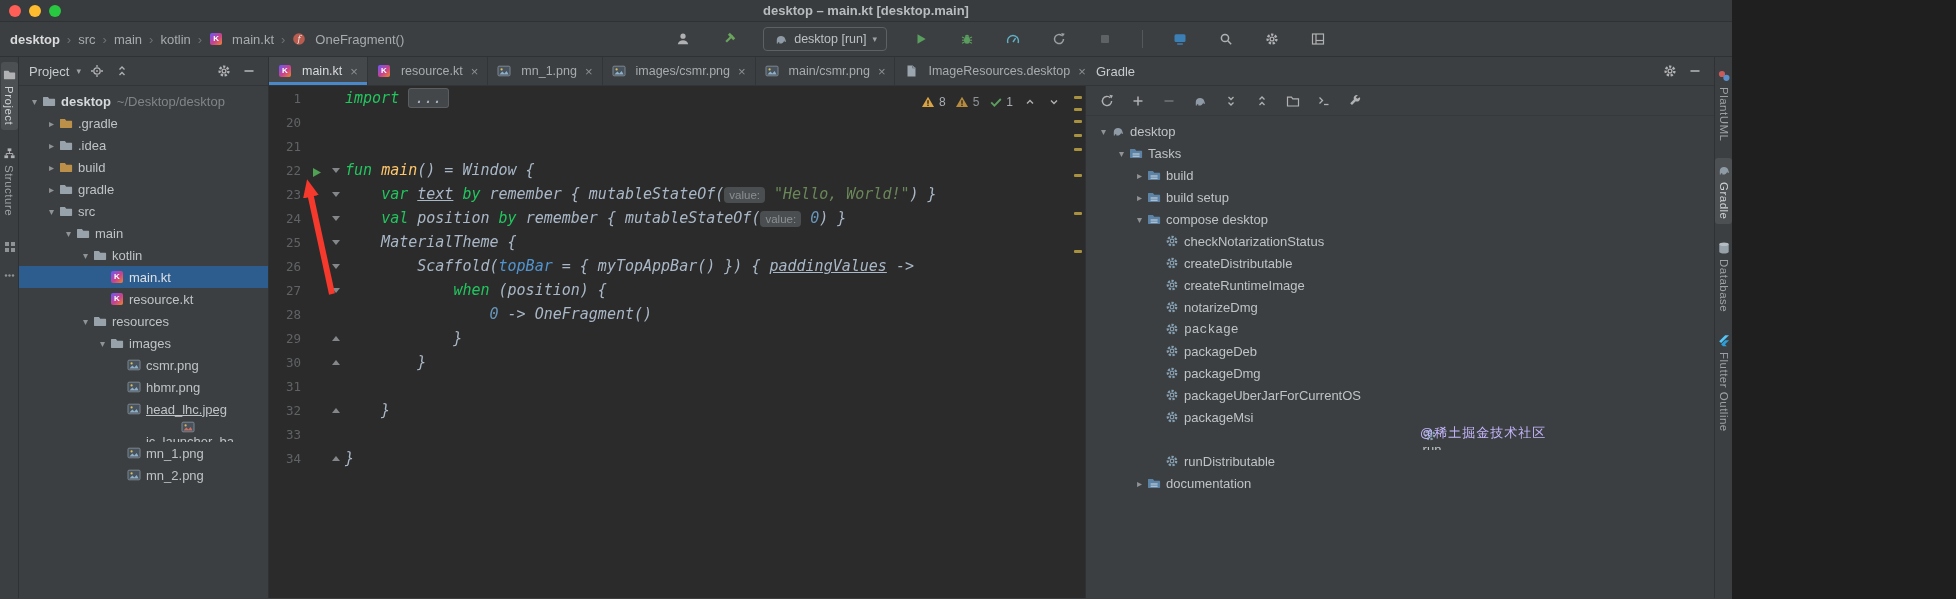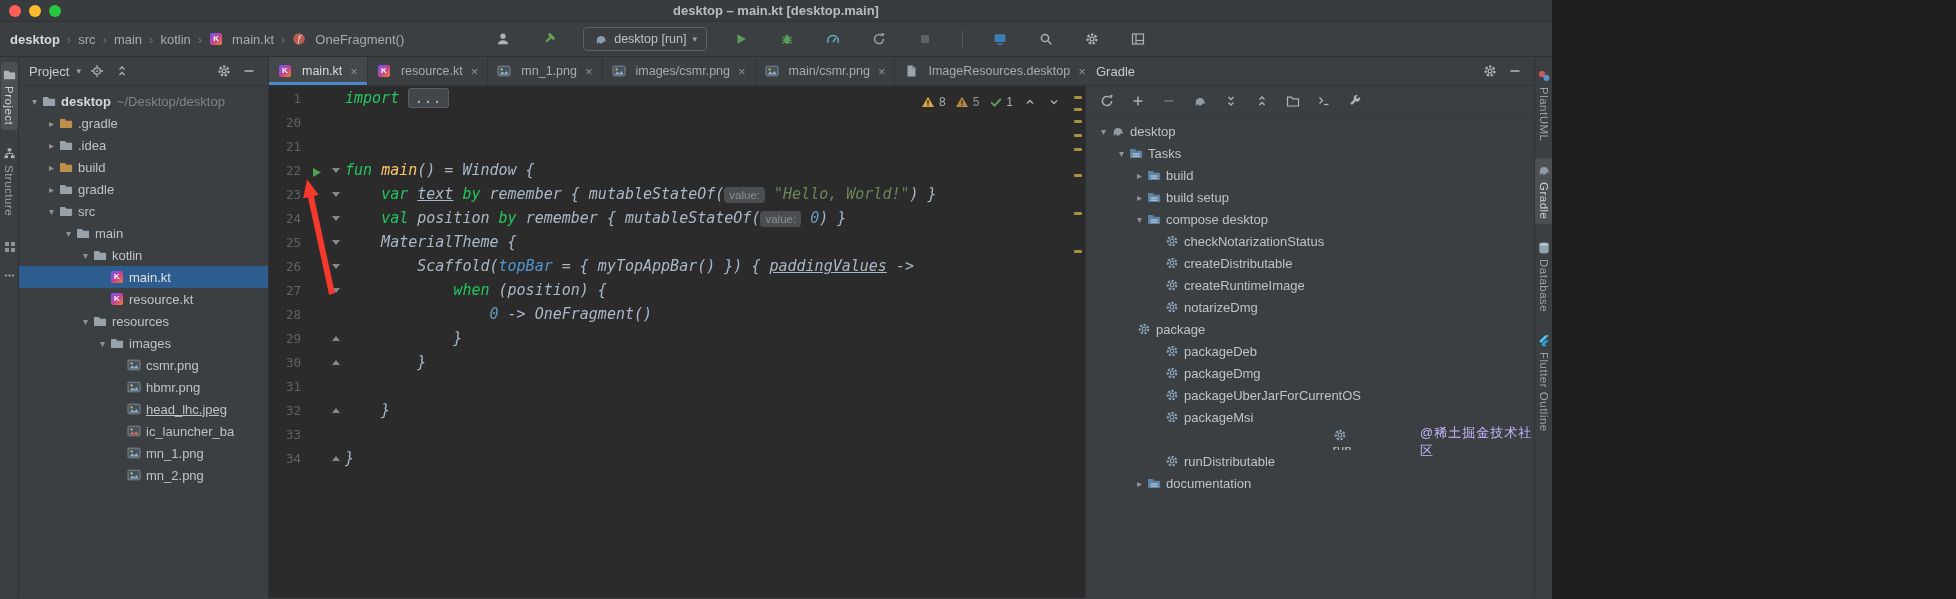--- a/index.html
+++ b/index.html
@@ -1,17 +1,17 @@
 <!DOCTYPE html>
 <html><head>
 <meta charset="utf-8">
 <style>
   *{box-sizing:border-box;margin:0;padding:0}
   html,body{margin:0;background:#1f1f1f}
-  #app{position:relative;width:1552px;height:599px;background:#3c3f41;font-family:"Liberation Sans",sans-serif;overflow:hidden;color:#bbb}
+  #app{position:relative;width:1732px;height:599px;background:#3c3f41;font-family:"Liberation Sans",sans-serif;overflow:hidden;color:#bbb}
 
   
   #titlebar{height:22px;background:#393c3e;border-bottom:1px solid #2f3234;display:flex;align-items:center;position:relative}
   .lights{display:flex;gap:8px;padding-left:9px;z-index:2}
   .light{width:12px;height:12px;border-radius:50%}
   .l-red{background:#ff5f57}.l-yellow{background:#febc2e}.l-green{background:#28c840}
   #window-title{position:absolute;left:0;right:0;text-align:center;font-size:13px;font-weight:bold;color:#b9bcbe}
 
   
   #navbar{height:35px;background:#3c3f41;border-bottom:1px solid #2f3234;display:flex;align-items:center;padding:0 10px}
@@ -430,21 +430,21 @@
             <span class="arrow"></span>
             <span class="ic">
               <svg width="14" height="14" viewBox="0 0 14 14">
                 <rect x="1" y="2.2" width="12" height="9.6" rx="1" fill="#47525c" stroke="#7a8792" stroke-width="1"></rect>
                 <circle cx="4.6" cy="5.4" r="1.1" fill="#d9c15e"></circle>
                 <path d="M2.4 10.6l3-3.2 2 2.1 2.2-2.6 2 3.7z" fill="#8fb0c8"></path>
               </svg>
             </span>
             <span class="tl">head_lhc.jpeg</span>
           </div>
-          <div class="trow" style="padding-left: 93px;">
+          <div class="trow" style="padding-left: 93px; flex-direction: column;">
             <span class="arrow"></span>
             <span class="ic">
               <svg width="14" height="14" viewBox="0 0 14 14">
                 <rect x="1" y="2.2" width="12" height="9.6" rx="1" fill="#47525c" stroke="#7a8792" stroke-width="1"></rect>
                 <circle cx="4.6" cy="5.4" r="1.1" fill="#e0b55c"></circle>
                 <path d="M2.4 10.6l3-3.2 2 2.1 2.2-2.6 2 3.7z" fill="#cc6f5e"></path>
               </svg>
             </span>
             <span class="tl">ic_launcher_ba</span>
           </div>
@@ -850,21 +850,21 @@
           <div class="trow" style="padding-left: 64px;">
             <span class="arrow"></span>
             <span class="ic">
               <svg width="14" height="14" viewBox="0 0 14 14">
                 <circle cx="7" cy="7" r="4.2" fill="none" stroke="#87a0b3" stroke-width="2.3" stroke-dasharray="2.2 1.55"></circle>
                 <circle cx="7" cy="7" r="1.8" fill="none" stroke="#87a0b3" stroke-width="1.2"></circle>
               </svg>
             </span>
             <span class="tl">notarizeDmg</span>
           </div>
-          <div class="trow" style="padding-left: 36px;">
+          <div class="trow" style="padding-left: 64px; font-family: Liberation Mono, monospace;">
             <span class="arrow"></span>
             <span class="ic">
               <svg width="14" height="14" viewBox="0 0 14 14">
                 <circle cx="7" cy="7" r="4.2" fill="none" stroke="#87a0b3" stroke-width="2.3" stroke-dasharray="2.2 1.55"></circle>
                 <circle cx="7" cy="7" r="1.8" fill="none" stroke="#87a0b3" stroke-width="1.2"></circle>
               </svg>
             </span>
             <span class="tl">package</span>
           </div>
           <div class="trow" style="padding-left: 64px;">

